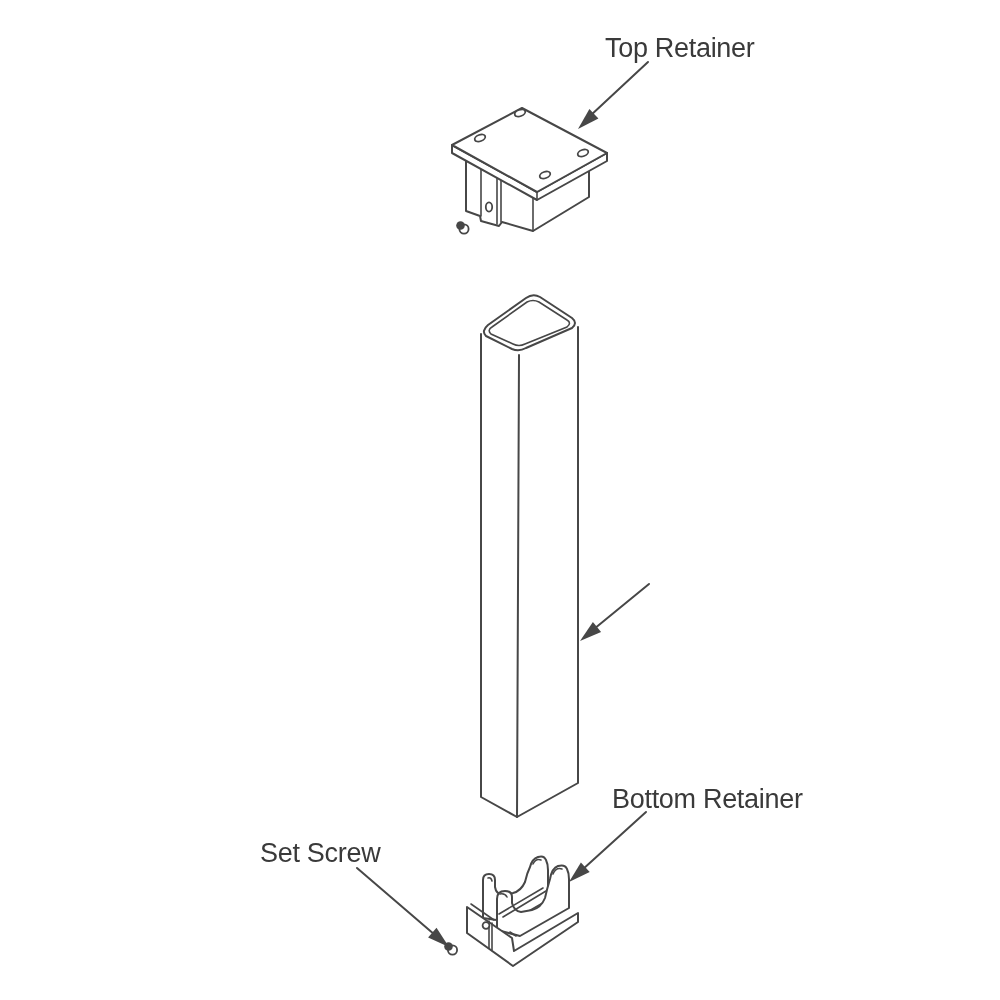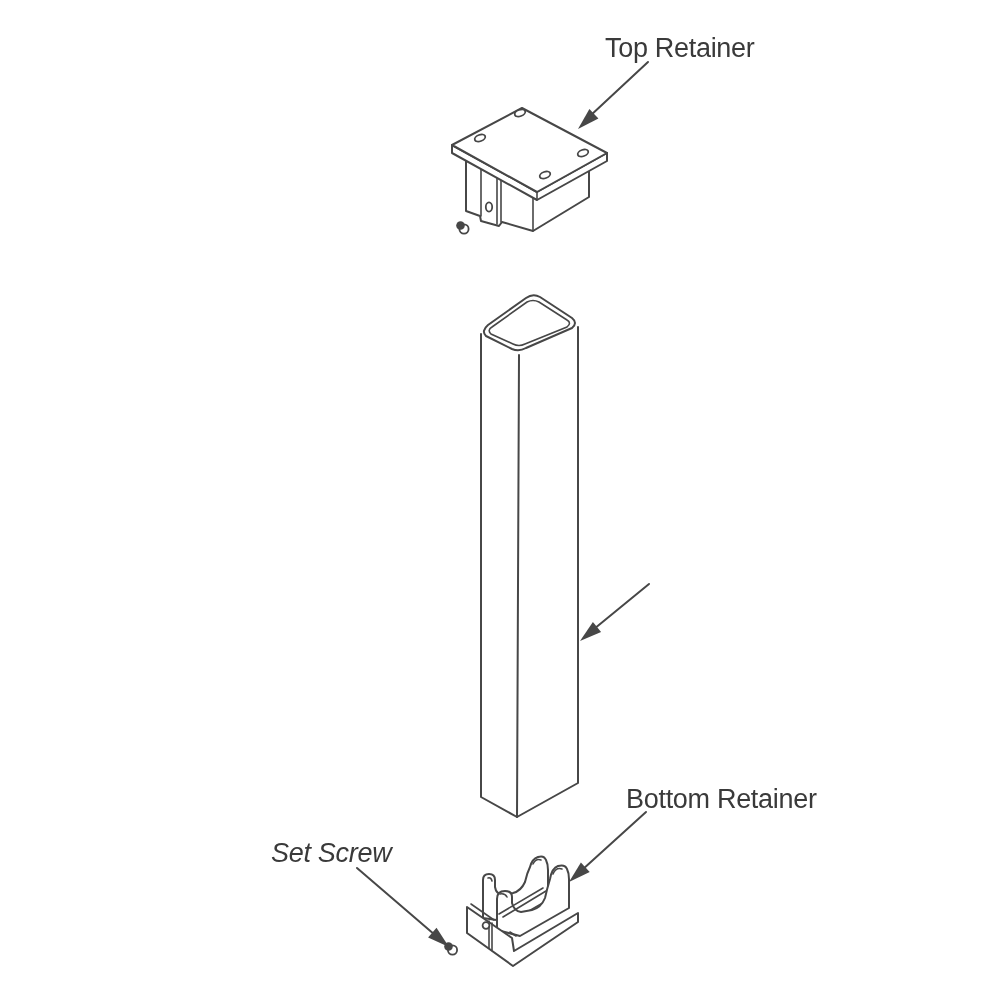--- a/index.html
+++ b/index.html
@@ -114,16 +114,16 @@
       <path class="ln" d="M646,812 L582,870"></path>
       <polygon class="solid" points="569,882 589.7,872 580.9,862.4"></polygon>
     </g>
     <g>
       <path class="ln" d="M357,868 L435,935"></path>
       <polygon class="solid" points="449,947 428.1,937.6 436.5,927.8"></polygon>
     </g>
   </svg>
 
   <div class="label" style="left:605px;top:34px;">Top Retainer</div>
-  <div class="label" style="left:626px;top:785px;">Bottom Retainer</div>
-  <div class="label" style="left:271px;top:839px;font-style:italic;">Set Screw</div>
+  <div class="label" style="left:612px;top:785px;">Bottom Retainer</div>
+  <div class="label" style="left:260px;top:839px;">Set Screw</div>
 
 </div>
 
 </body></html>

